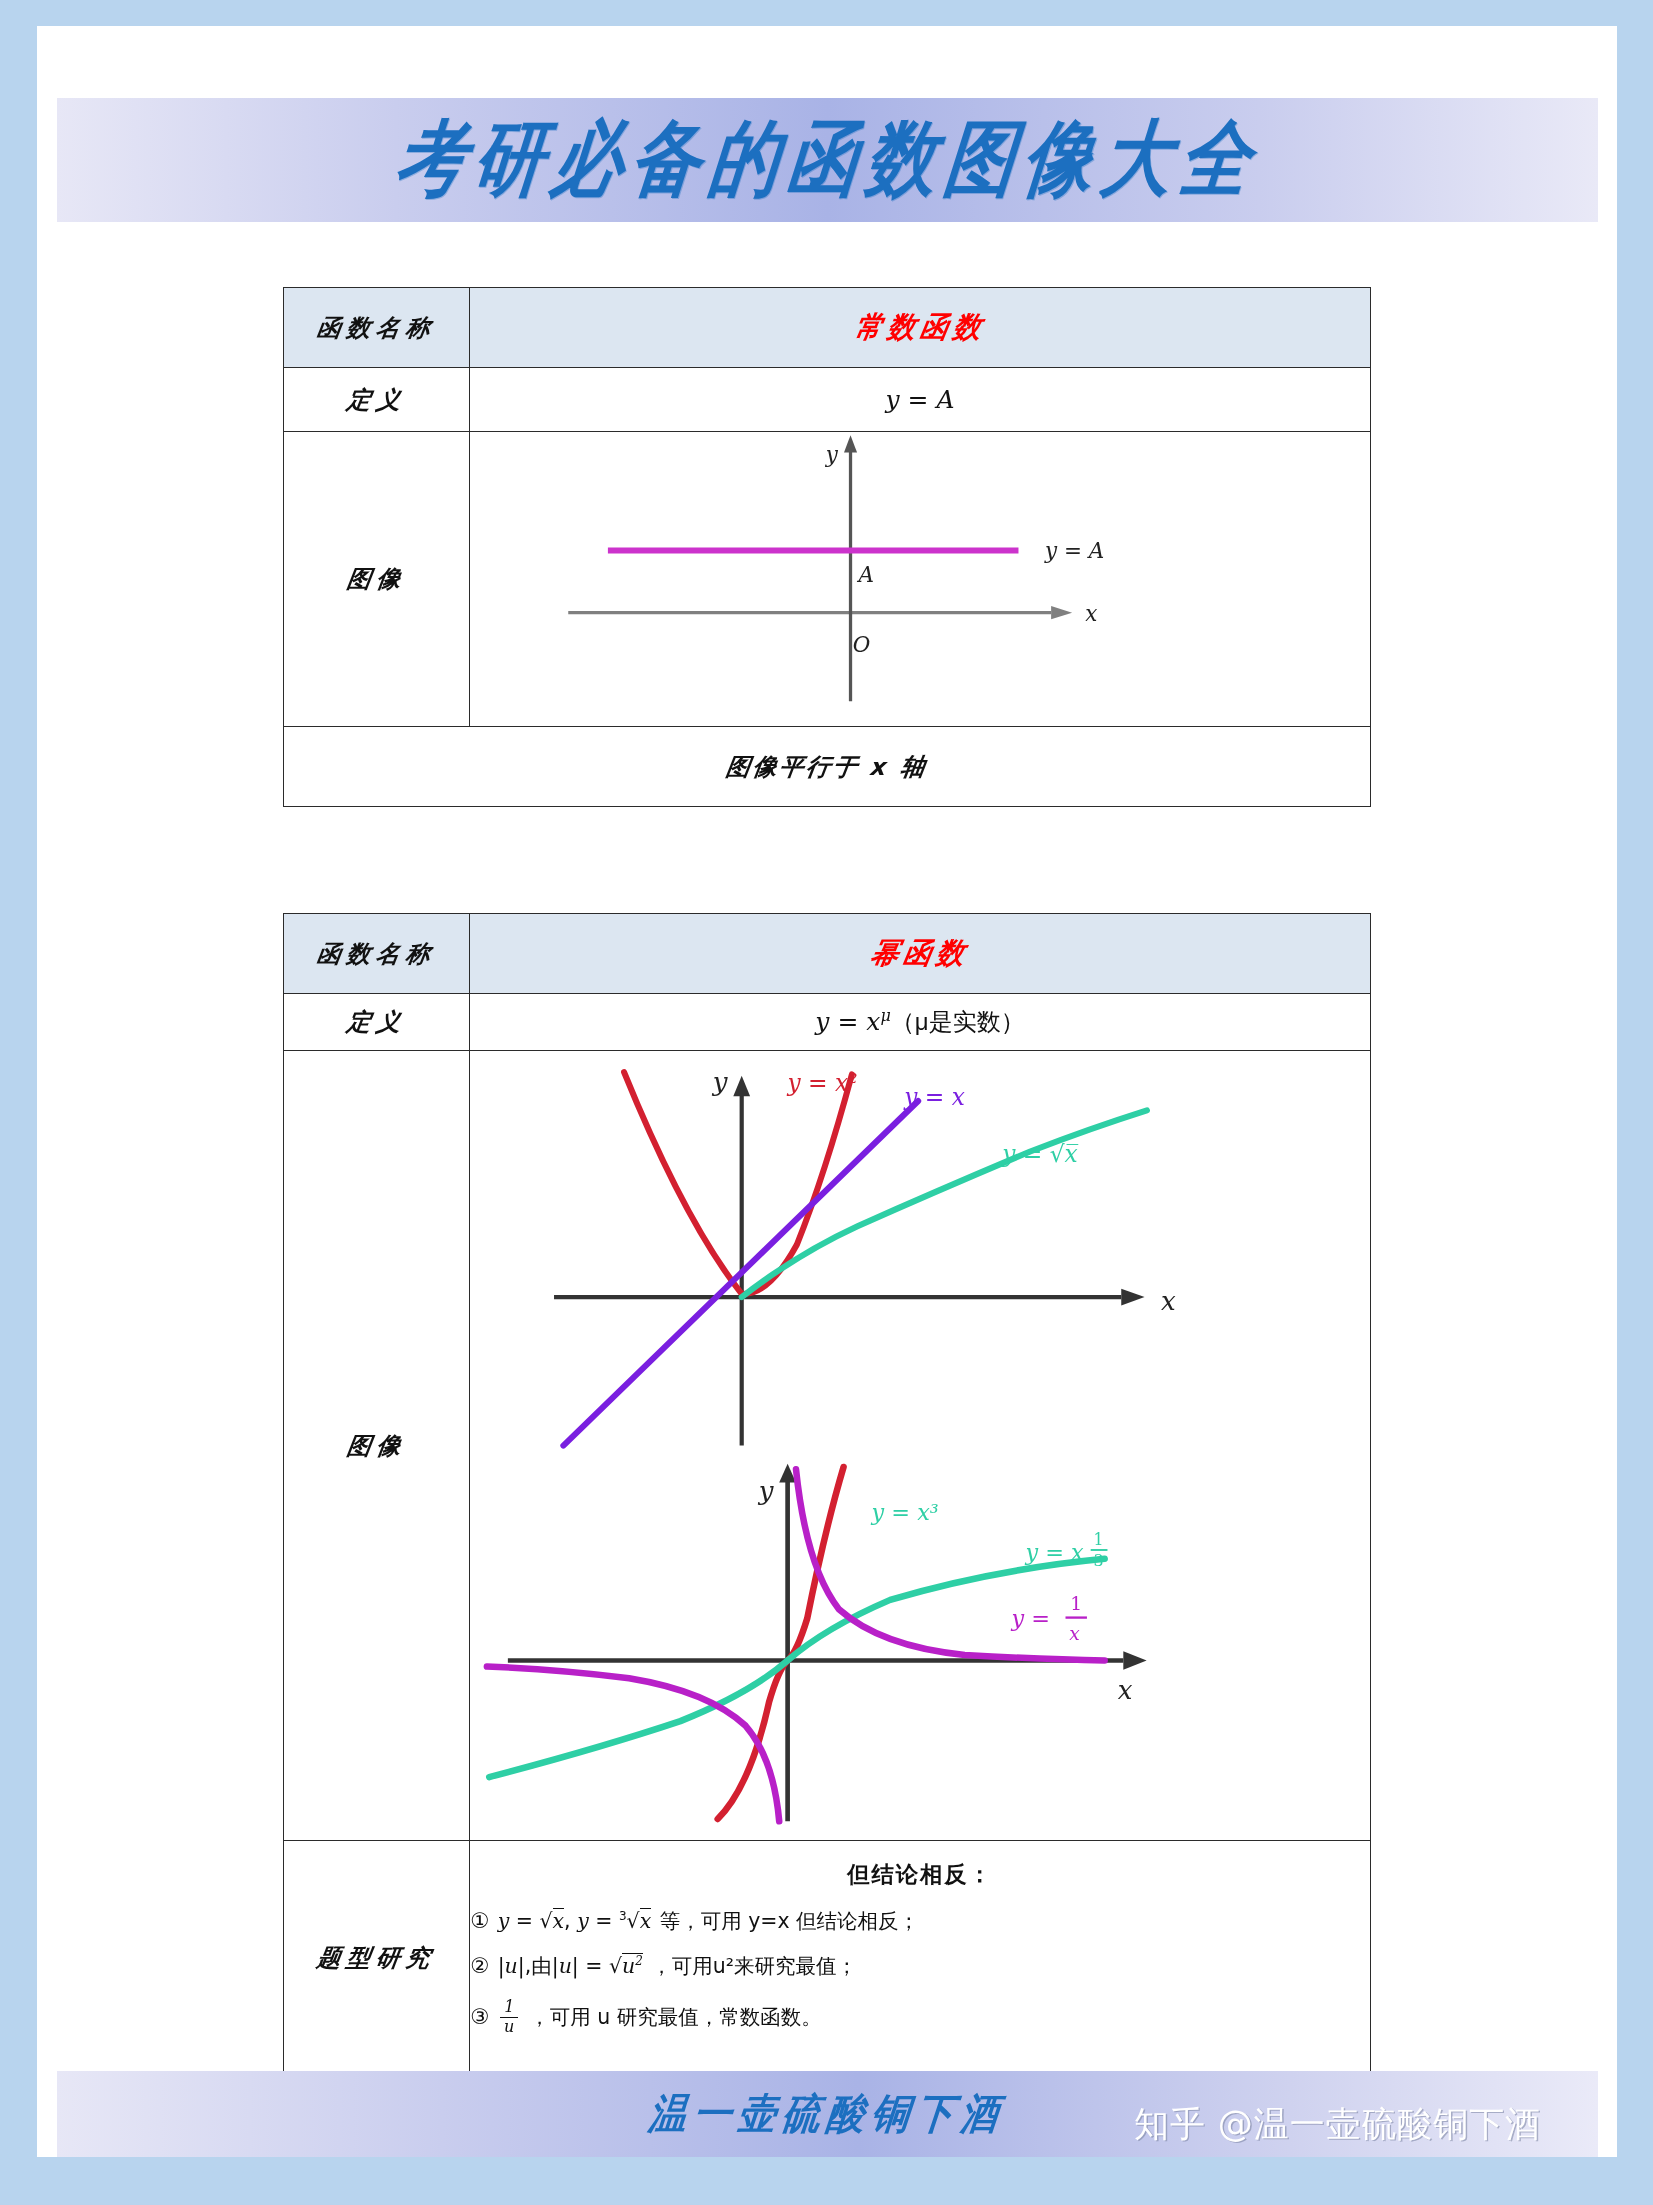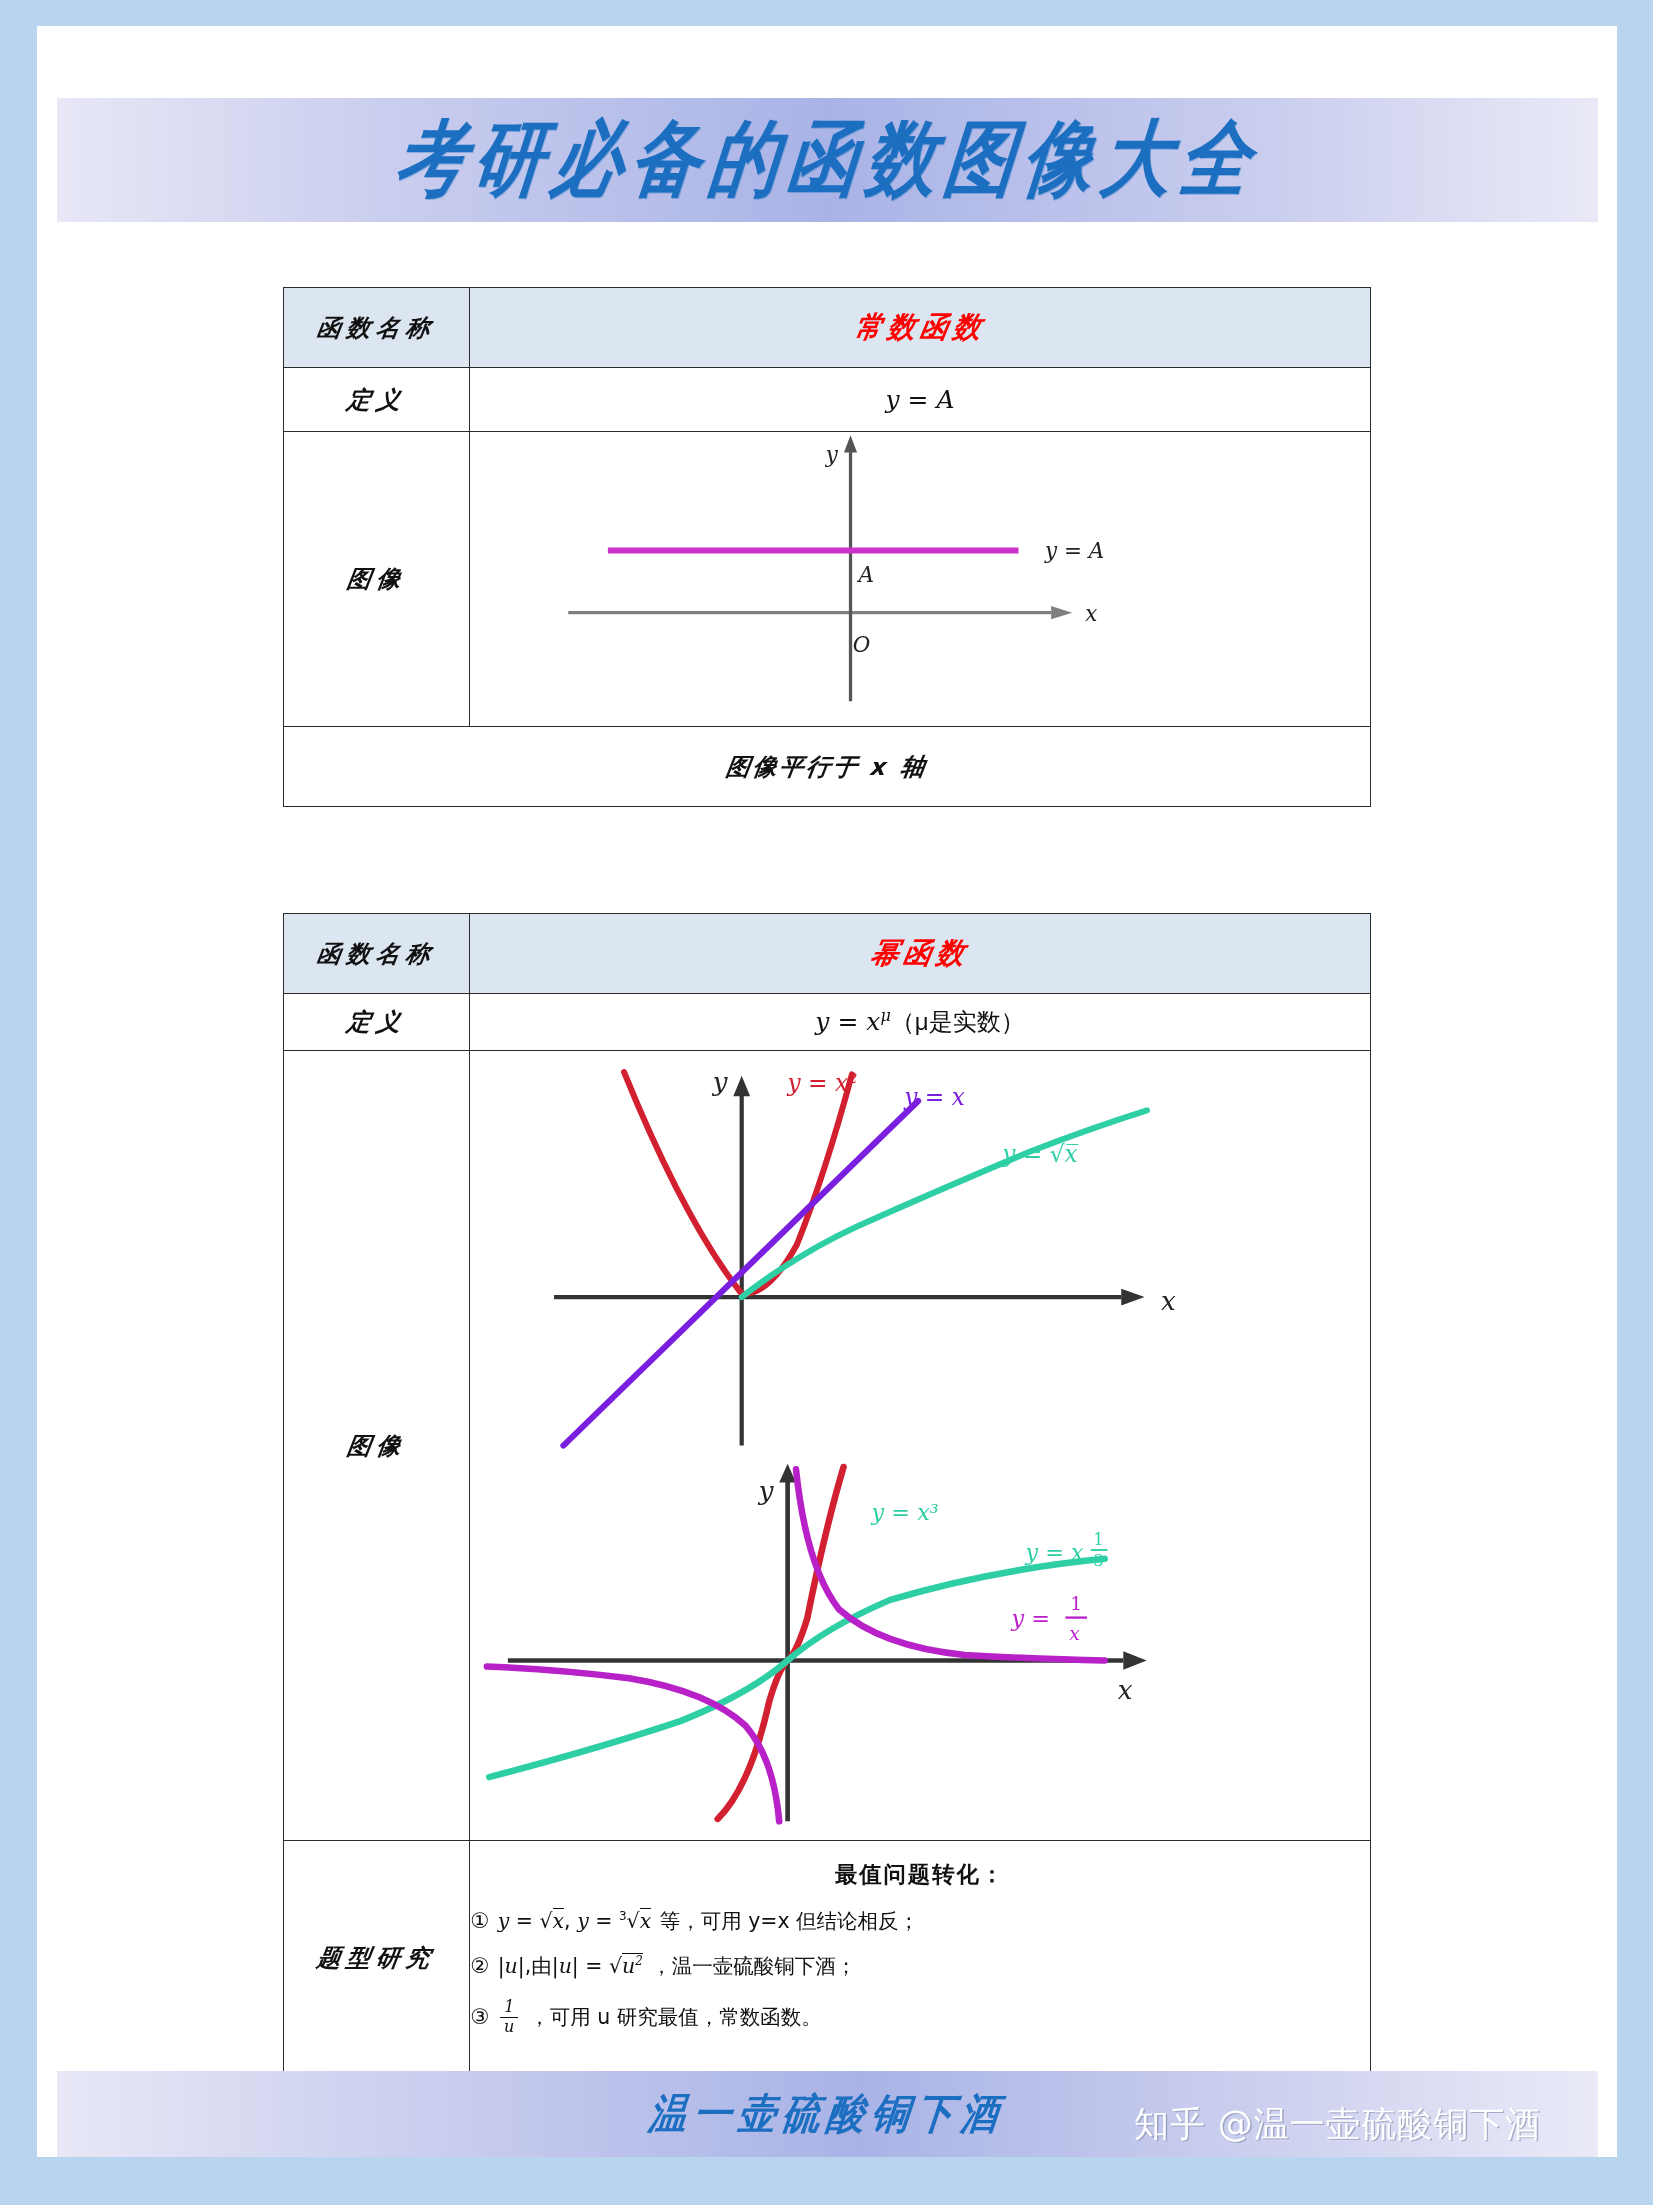--- a/index.html
+++ b/index.html
@@ -253,37 +253,37 @@
             <text x="1284" y="385" font-family="DejaVu Serif,serif" font-style="italic" font-size="40" fill="#b820c8">x</text>
           </g>
         </svg>
       </td>
     </tr>
     <tr>
       <td class="col-label" style="height:233px;">
         <span class="lbl">题型研究</span>
       </td>
       <td class="res-cell">
-        <div class="res-title">最值问题转化：</div>
+        <div class="res-title">但结论相反：</div>
 
         <div class="res-item">
           <span class="circnum">①</span>
           <span>
             <span class="it">y</span> = √<span class="it" style="border-top:1.4px solid #111">x</span>,
             <span class="it">y</span> = <sup style="font-size:12px">3</sup>√<span class="it" style="border-top:1.4px solid #111">x</span>
           </span>
           <span>等，可用 y=x 但结论相反；</span>
         </div>
 
         <div class="res-item">
           <span class="circnum">②</span>
           <span>
             |<span class="it">u</span>|,由|<span class="it">u</span>| = √<span class="it" style="border-top:1.4px solid #111">u<sup style="font-size:12px">2</sup></span>
           </span>
-          <span>，温一壶硫酸铜下酒；</span>
+          <span>，可用u²来研究最值；</span>
         </div>
 
         <div class="res-item">
           <span class="circnum">③</span>
           <span class="mfrac">
             <span class="num">1</span>
                 <span class="den">u</span>
           </span>
           <span>，可用 u 研究最值，常数函数。</span>
         </div>

